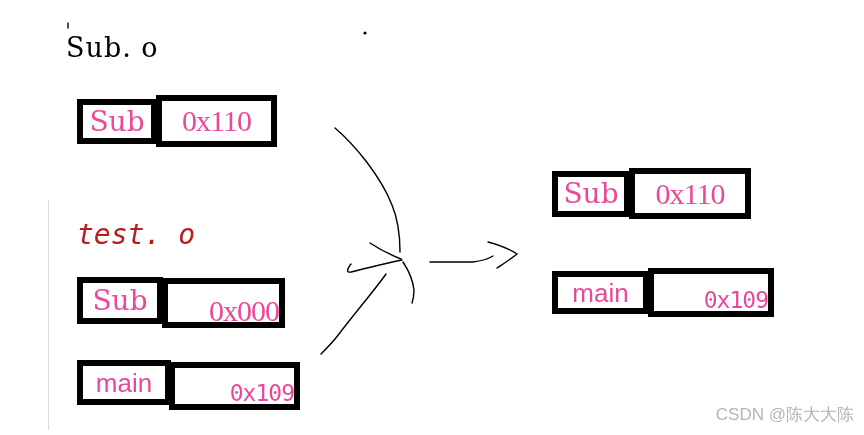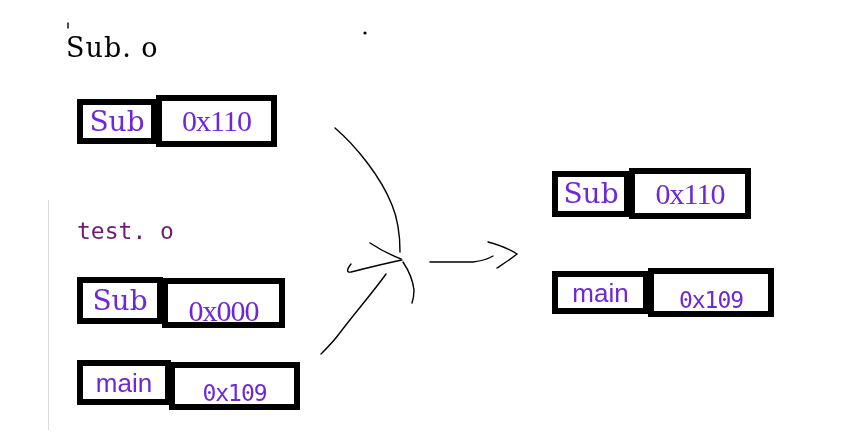--- a/index.html
+++ b/index.html
@@ -15,40 +15,41 @@
     position: absolute;
     font-family: "DejaVu Serif", serif;
     font-size: 27px;
     color: #000;
     letter-spacing: 1px;
     white-space: pre;
   }
   .title-mono {
     position: absolute;
     font-family: "DejaVu Sans Mono", monospace;
-    font-size: 23px;
-    color: #701a75;
+    font-size: 28px;
+    color: #b91c1c;
     white-space: pre;
+    font-style: italic;
   }
   .box {
     position: absolute;
     box-sizing: border-box;
     border: 6px solid #000;
     background: #fff;
     display: flex;
     align-items: center;
     justify-content: center;
-    color: #6d28d9;
+    color: #ec4899;
     line-height: 1;
   }
   .name-serif  { font-family: "DejaVu Serif", serif;        font-size: 28px; }
   .name-mono   { font-family: Liberation Sans, sans-serif; font-size: 26px; }
   .addr-serif  { font-family: Liberation Serif, serif;        font-size: 30px; letter-spacing: -1px; }
   .addr-mono   { font-family: "DejaVu Sans Mono", monospace; font-size: 23px; letter-spacing: -1px; }
-  .txt-low { padding-top: 15px; }
+  .txt-low { padding-top: 15px; justify-content: flex-end; }
   .divider {
     position: absolute;
     left: 48px; top: 200px;
     width: 1px; height: 230px;
     background: #d9d9d9;
   }
   .sketch {
     position: absolute;
     left: 0; top: 0;
     pointer-events: none;
@@ -114,14 +115,15 @@
       <path d="M370,243 C379,249 391,255 401,259"></path>
       <path d="M351,264 C347,269 346,273 351,272 C368,268 386,263 402,260"></path>
       <path d="M403,262 C409,271 413,281 414,290 C414,296 413,300 412,303"></path>
       <path d="M430,262 L473,262 C481,261 488,259 493,256"></path>
       <path d="M488,242 C499,245 511,250 517,254 C511,259 503,264 497,268"></path>
       <path d="M68,23 L68,28"></path>
       <circle cx="365" cy="33" r="1.6" fill="#000" stroke="none"></circle>
     </g>
   </svg>
 
+  <div class="watermark">CSDN @陈大大陈</div>
 
 </div>
 
 </body></html>

